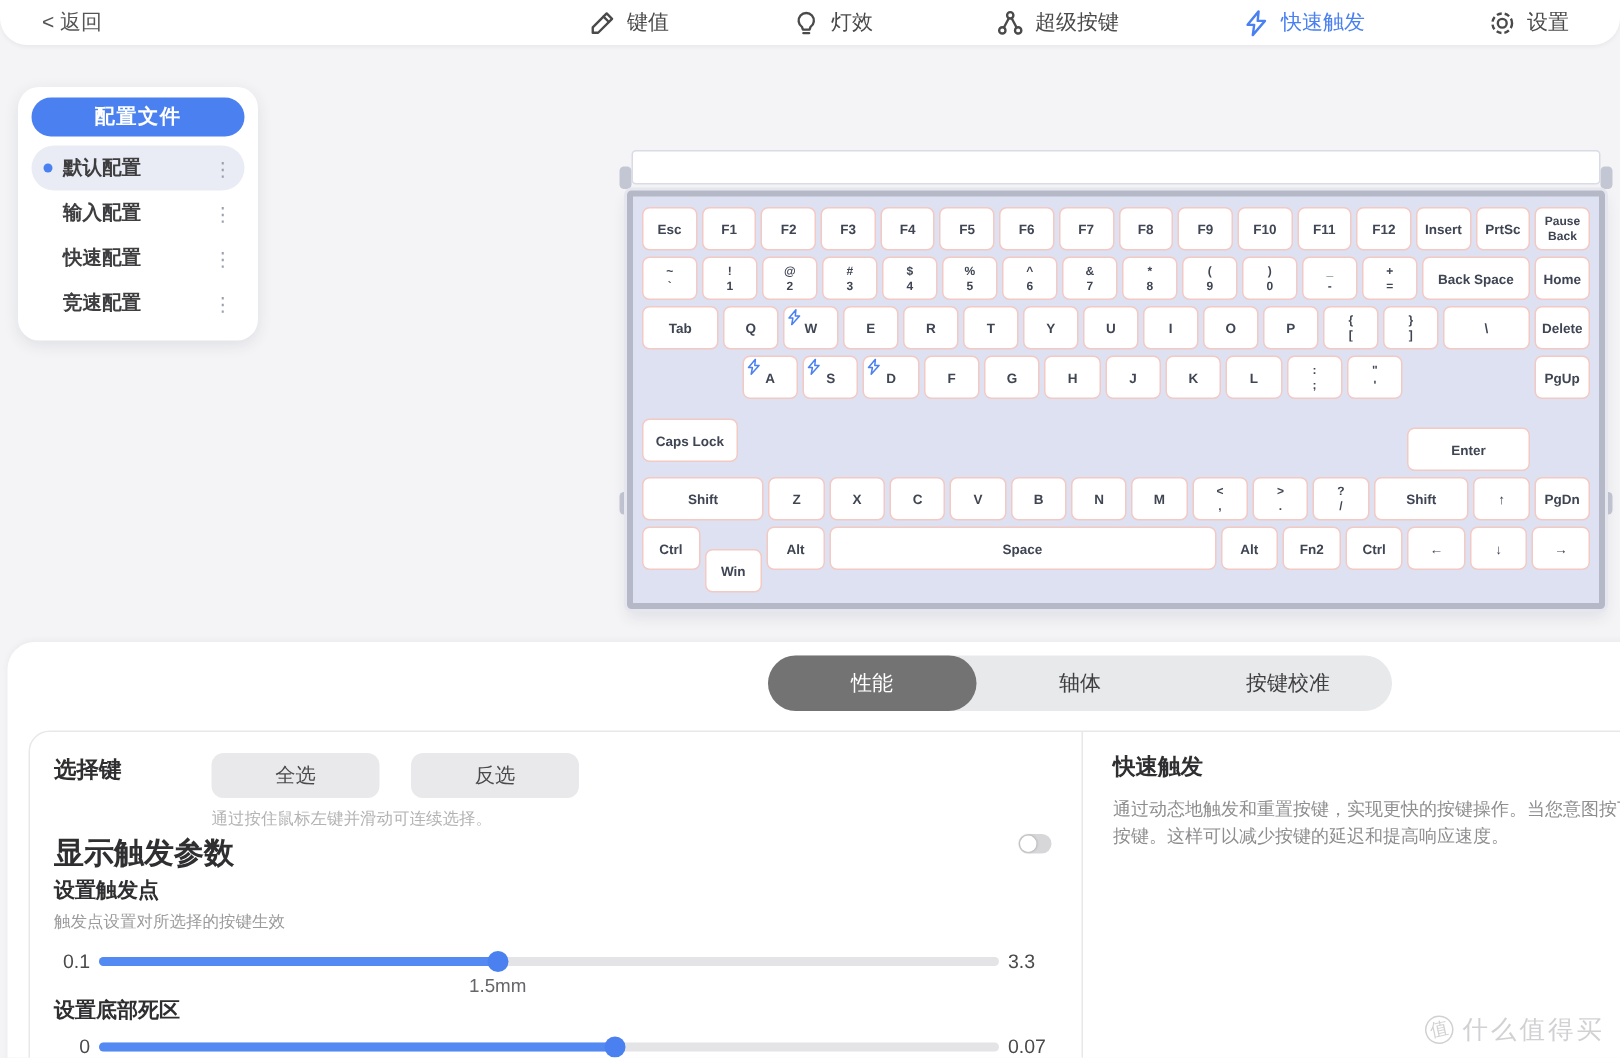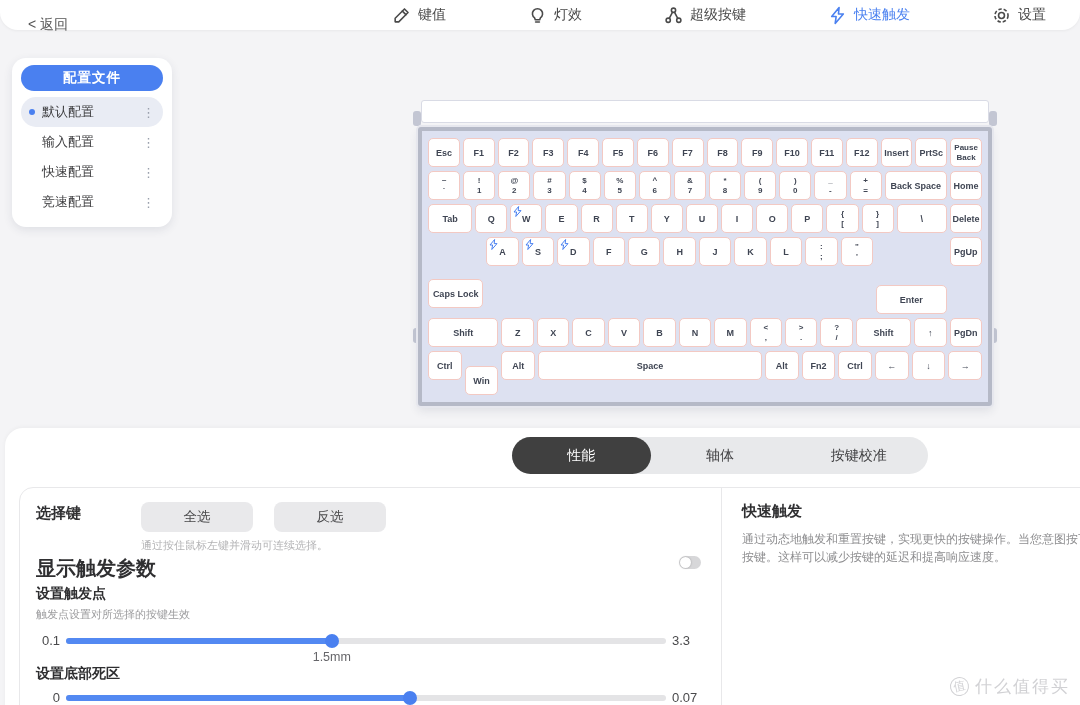--- a/index.html
+++ b/index.html
@@ -8,44 +8,44 @@
     background:#f4f4f6;
     font-family:"Liberation Sans","DejaVu Sans",sans-serif;
     color:#3c3c3e;
     -webkit-font-smoothing:antialiased;
   }
   :root{ --accent:#4a80f0; }
 
   
   .topbar{position:absolute;top:0;left:0;width:100%;height:30px;background:#fff;
     border-radius:0 0 18px 18px;box-shadow:0 1px 3px rgba(0,0,0,0.05);z-index:5;}
-  .back{position:absolute;left:28px;top:16px;font-size:14px;color:#555;cursor:pointer;white-space:nowrap;}
+  .back{position:absolute;left:28px;top:6px;font-size:14px;color:#555;cursor:pointer;white-space:nowrap;}
   .nav-items{position:absolute;left:392px;right:34px;top:3px;height:24px;
     display:flex;justify-content:space-between;align-items:center;}
   .nav-item{display:flex;align-items:center;gap:7px;font-size:14px;color:#4a4a4a;cursor:pointer;white-space:nowrap;}
   .nav-item.active{color:var(--accent);}
   .nav-item svg{display:block;}
 
   
   .profile-card{position:absolute;left:12px;top:58px;width:160px;background:#fff;
     border-radius:14px;box-shadow:0 3px 10px rgba(40,50,80,0.10);
     padding:7px 9px 10px;box-sizing:border-box;z-index:4;}
   .profile-header{height:26px;border-radius:13px;background:var(--accent);color:#fff;
     font-size:13.5px;font-weight:bold;display:flex;align-items:center;justify-content:center;
     margin-bottom:6px;letter-spacing:1px;}
   .profile-item{height:30px;display:flex;align-items:center;padding:0 8px;border-radius:15px;
     font-size:13px;color:#3e3e40;cursor:pointer;}
   .profile-item.selected{background:#e9ecf4;}
   .p-dot{width:6px;height:6px;border-radius:50%;margin-right:7px;background:transparent;flex:0 0 6px;}
   .profile-item.selected .p-dot{background:var(--accent);}
-  .p-label{flex:1;white-space:nowrap;}
+  .p-label{flex:1;white-space:nowrap;font-weight:bold;}
   .p-kebab{color:#9aa0ad;font-size:13px;line-height:1;}
 
   
-  .kb{position:absolute;left:418px;top:100px;width:574px;}
+  .kb{position:absolute;left:418px;top:100px;width:652px;}
   .kb-tab{position:absolute;width:8px;height:15px;background:#c3c6d3;border-radius:3px;}
   .kb-tab.t1{left:-5px;top:11px;} .kb-tab.t2{right:-5px;top:11px;}
   .kb-tab.t3{left:-5px;top:228px;} .kb-tab.t4{right:-5px;top:228px;}
   .kb-top{position:relative;margin:0 3px;height:23px;background:#fff;border:1px solid #d9dbe5;
     border-radius:3px;box-sizing:border-box;}
   .kb-body{position:relative;margin-top:4px;background:#dde1f1;border:4px solid #b5b9c7;
     box-shadow:0 0 0 2px #e6e7ee,0 5px 10px rgba(40,50,80,0.10);border-radius:3px;
     padding:7px 6px;display:flex;flex-direction:column;gap:4px;box-sizing:border-box;}
   .kb-row{display:flex;gap:3px;}
   .key{position:relative;flex:1 0 0;height:29px;background:#fff;border:1.5px solid #f3c9c3;
@@ -55,21 +55,21 @@
   .key .two-line{text-align:center;font-size:8px;line-height:1.2;}
   .kbadge{position:absolute;top:1px;left:2px;}
 
   
   .bottom-panel{position:absolute;top:428px;left:5px;right:-24px;height:310px;background:#fff;
     border-radius:18px;box-shadow:0 -1px 4px rgba(0,0,0,0.04);z-index:3;}
   .tabs{position:absolute;top:9px;left:507px;width:416px;height:37px;background:#e8e9eb;
     border-radius:19px;display:flex;}
   .tab{flex:1;display:flex;align-items:center;justify-content:center;font-size:14px;
     color:#3f3f41;border-radius:19px;cursor:pointer;white-space:nowrap;}
-  .tab.active{background:#404040;color:#fff;}
+  .tab.active{background:#737373;color:#fff;}
 
   .sub-panel{position:absolute;top:59px;left:14px;right:-30px;bottom:-30px;
     border:1px solid #e8e8ea;border-radius:14px;background:#fff;}
   .sp-left{position:absolute;left:0;top:0;bottom:0;width:701px;border-right:1px solid #e8e8ea;}
   .sp-right{position:absolute;left:702px;top:0;right:0;bottom:0;padding:14px 0 0 20px;box-sizing:border-box;overflow:hidden;}
 
   .sk-title{position:absolute;left:16px;top:16px;font-size:15px;font-weight:bold;color:#2f2f31;white-space:nowrap;}
   .sk-buttons{position:absolute;left:121px;top:14px;display:flex;gap:21px;}
   .sk-btn{width:112px;height:30px;background:#e9e9eb;border-radius:8px;font-size:13.5px;color:#4a4a4c;
     display:flex;align-items:center;justify-content:center;cursor:pointer;white-space:nowrap;}

